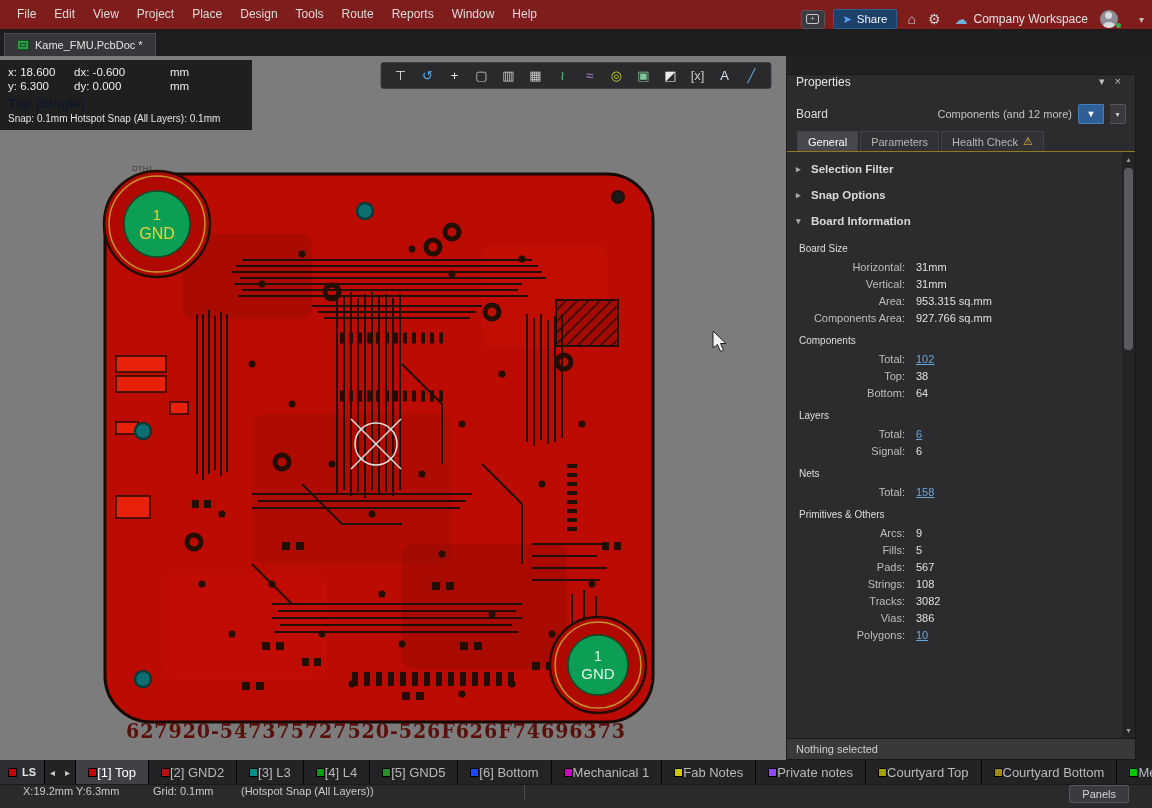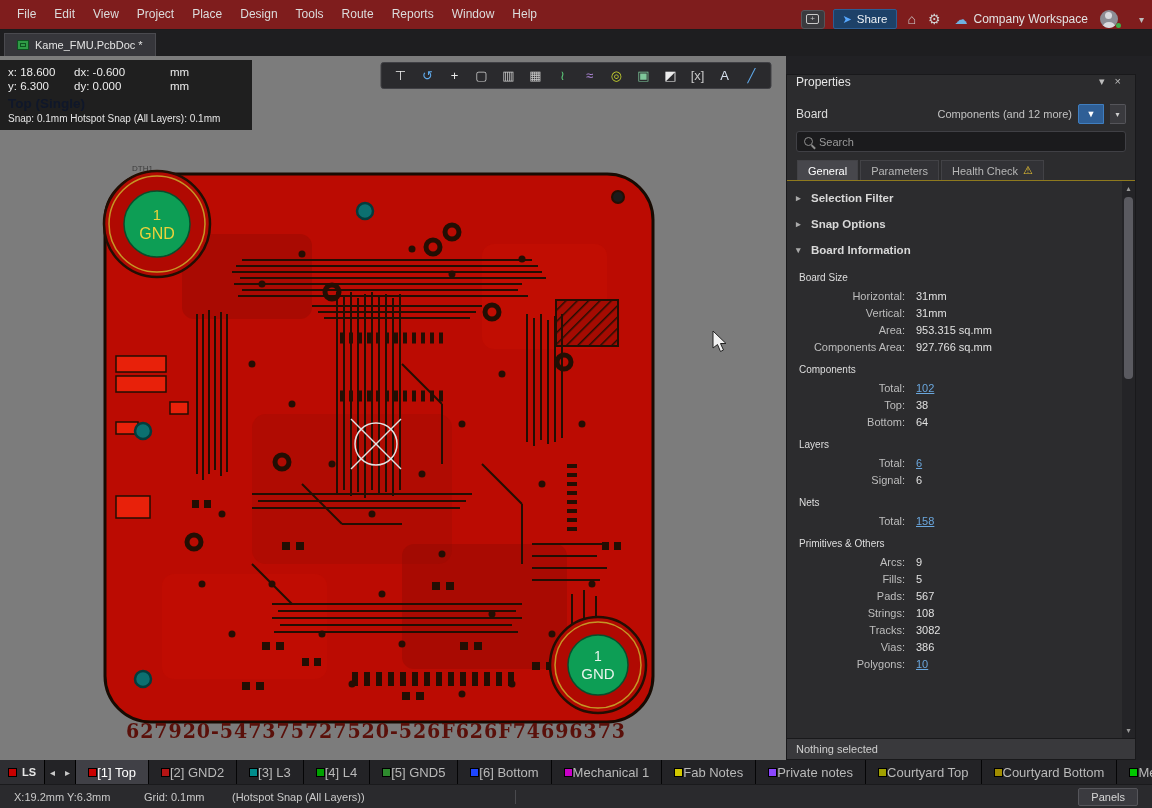--- a/index.html
+++ b/index.html
@@ -111,21 +111,21 @@
     border-right:1px solid #000;font-size:11px;color:#e6e6e6;font-weight:bold}
   .lnav{display:flex;align-items:center;background:#232326;border-right:1px solid #000}
   .lnav span{padding:0 5px;color:#c9c9c9;font-size:10px}
   .ltab{display:flex;align-items:center;padding:0 12px;border-right:1px solid #050506;
     font-size:13px;color:#b9b9b9;background:#232326;white-space:nowrap}
   .ltab.active{background:#404046;color:#fff}
   .swatch{width:9px;height:9px;border:1px solid #000;flex:none}
 
   
   .statusbar{position:absolute;left:0;right:0;bottom:0;height:24px;background:#2a2a2d;
-    border-top:1px solid #1a1a1c;display:flex;align-items:center;padding:0 14px;
+    border-top:1px solid #1a1a1c;display:flex;align-items:flex-start;padding:0 23px;
     font-size:11px;color:#c9c9c9}
   .sb-pos{width:130px}
   .sb-grid{width:88px}
   .sb-divider{width:1px;height:14px;background:#4a4a4e;margin-left:150px}
   .panels-btn{margin-left:auto;height:18px;padding:0 12px;background:#3a3a3f;
     border:1px solid #55555a;border-radius:2px;color:#d6d6d6;font-size:11px;
     display:flex;align-items:center}
 </style>
 </head>
 <body>
@@ -384,24 +384,20 @@
           <span class="pscope-type">Board</span>
           <span class="pscope-label">Components (and 12 more)</span>
           <span class="fbtn">
               <span>▼</span>
             </span>
           <span class="fdd">
               <span>▾</span>
             </span>
         </div>
 
-        <div class="psearch">
-          <span class="mag"></span>
-          <input type="text" placeholder="Search" style="">
-        </div>
 
         <div class="ptabs">
           <span class="ptab active">
               <span>General</span>
             </span>
           <span class="ptab">
               <span>Parameters</span>
             </span>
           <span class="ptab">
               <span>Health Check</span>

